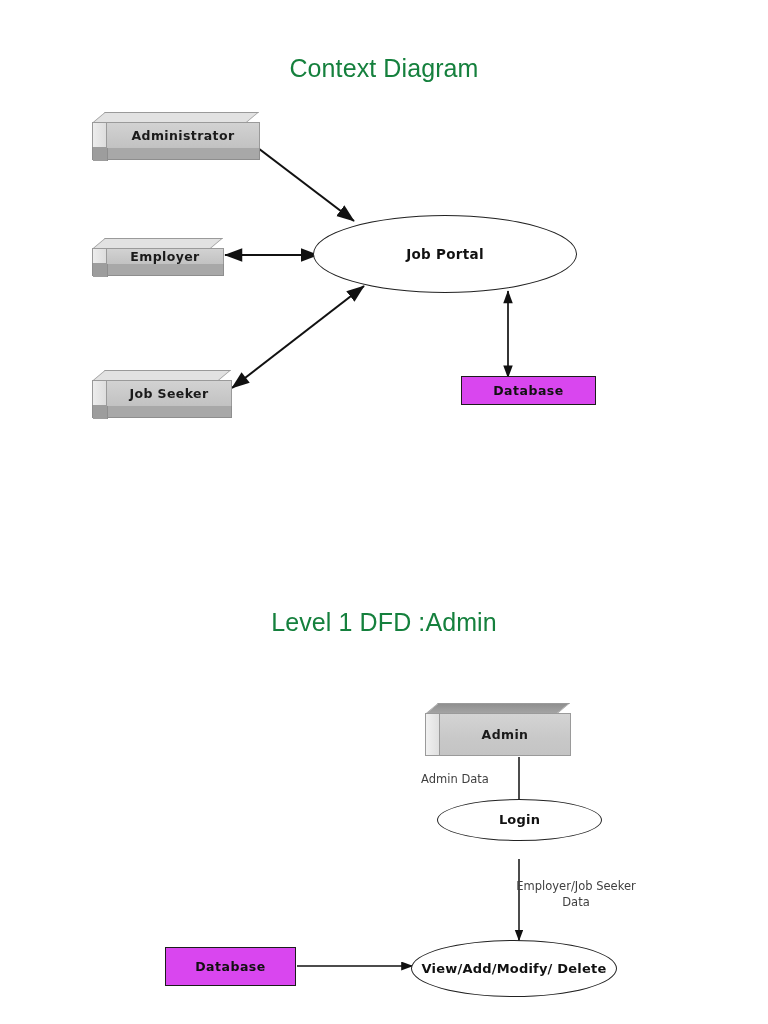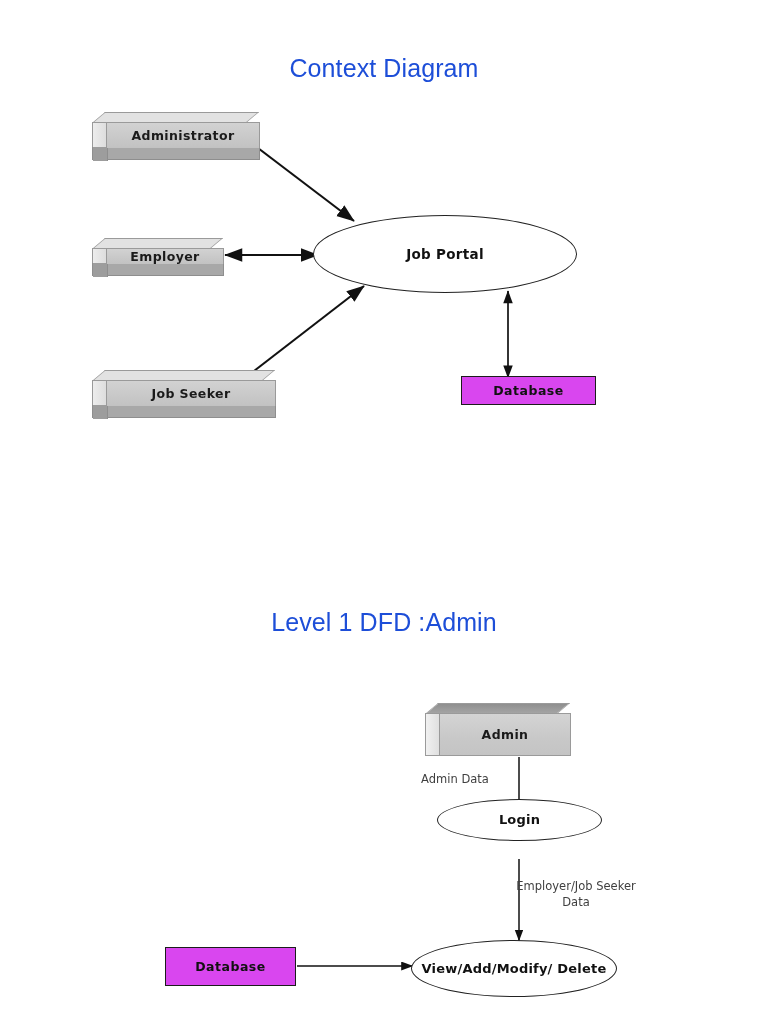--- a/index.html
+++ b/index.html
@@ -21,21 +21,21 @@
   }
 
   
   .diagram-title {
     position: absolute;
     width: 100%;
     text-align: center;
     font-family: "Liberation Sans", sans-serif;
     font-size: 25px;
     font-weight: 400;
-    color: #1d4ed8;
+    color: #15803d;
     letter-spacing: 0.1px;
   }
   #title-context { top: 54px; }
   #title-dfd     { top: 608px; }
 
   
   .wires {
     position: absolute;
     left: 0;
     top: 0;
@@ -237,21 +237,21 @@
 
   <div class="entity3d" id="entity-employer" style="left:92px; top:238px; width:132px; height:38px;">
     <div class="face-top"></div>
     <div class="face-left"></div>
     <div class="face-bottom"></div>
     <div class="face-front">
       <span class="entity-label">Employer</span>
     </div>
   </div>
 
-  <div class="entity3d" id="entity-jobseeker" style="left:92px; top:370px; width:140px; height:48px;padding-left:44px;">
+  <div class="entity3d" id="entity-jobseeker" style="left:92px; top:370px; width:140px; height:48px;">
     <div class="face-top"></div>
     <div class="face-left"></div>
     <div class="face-bottom"></div>
     <div class="face-front">
       <span class="entity-label">Job Seeker</span>
     </div>
   </div>
 
   <div class="ellipse" id="ellipse-job-portal" style="left:313px; top:215px; width:264px; height:78px;">
     <span class="ellipse-label">Job Portal</span>

